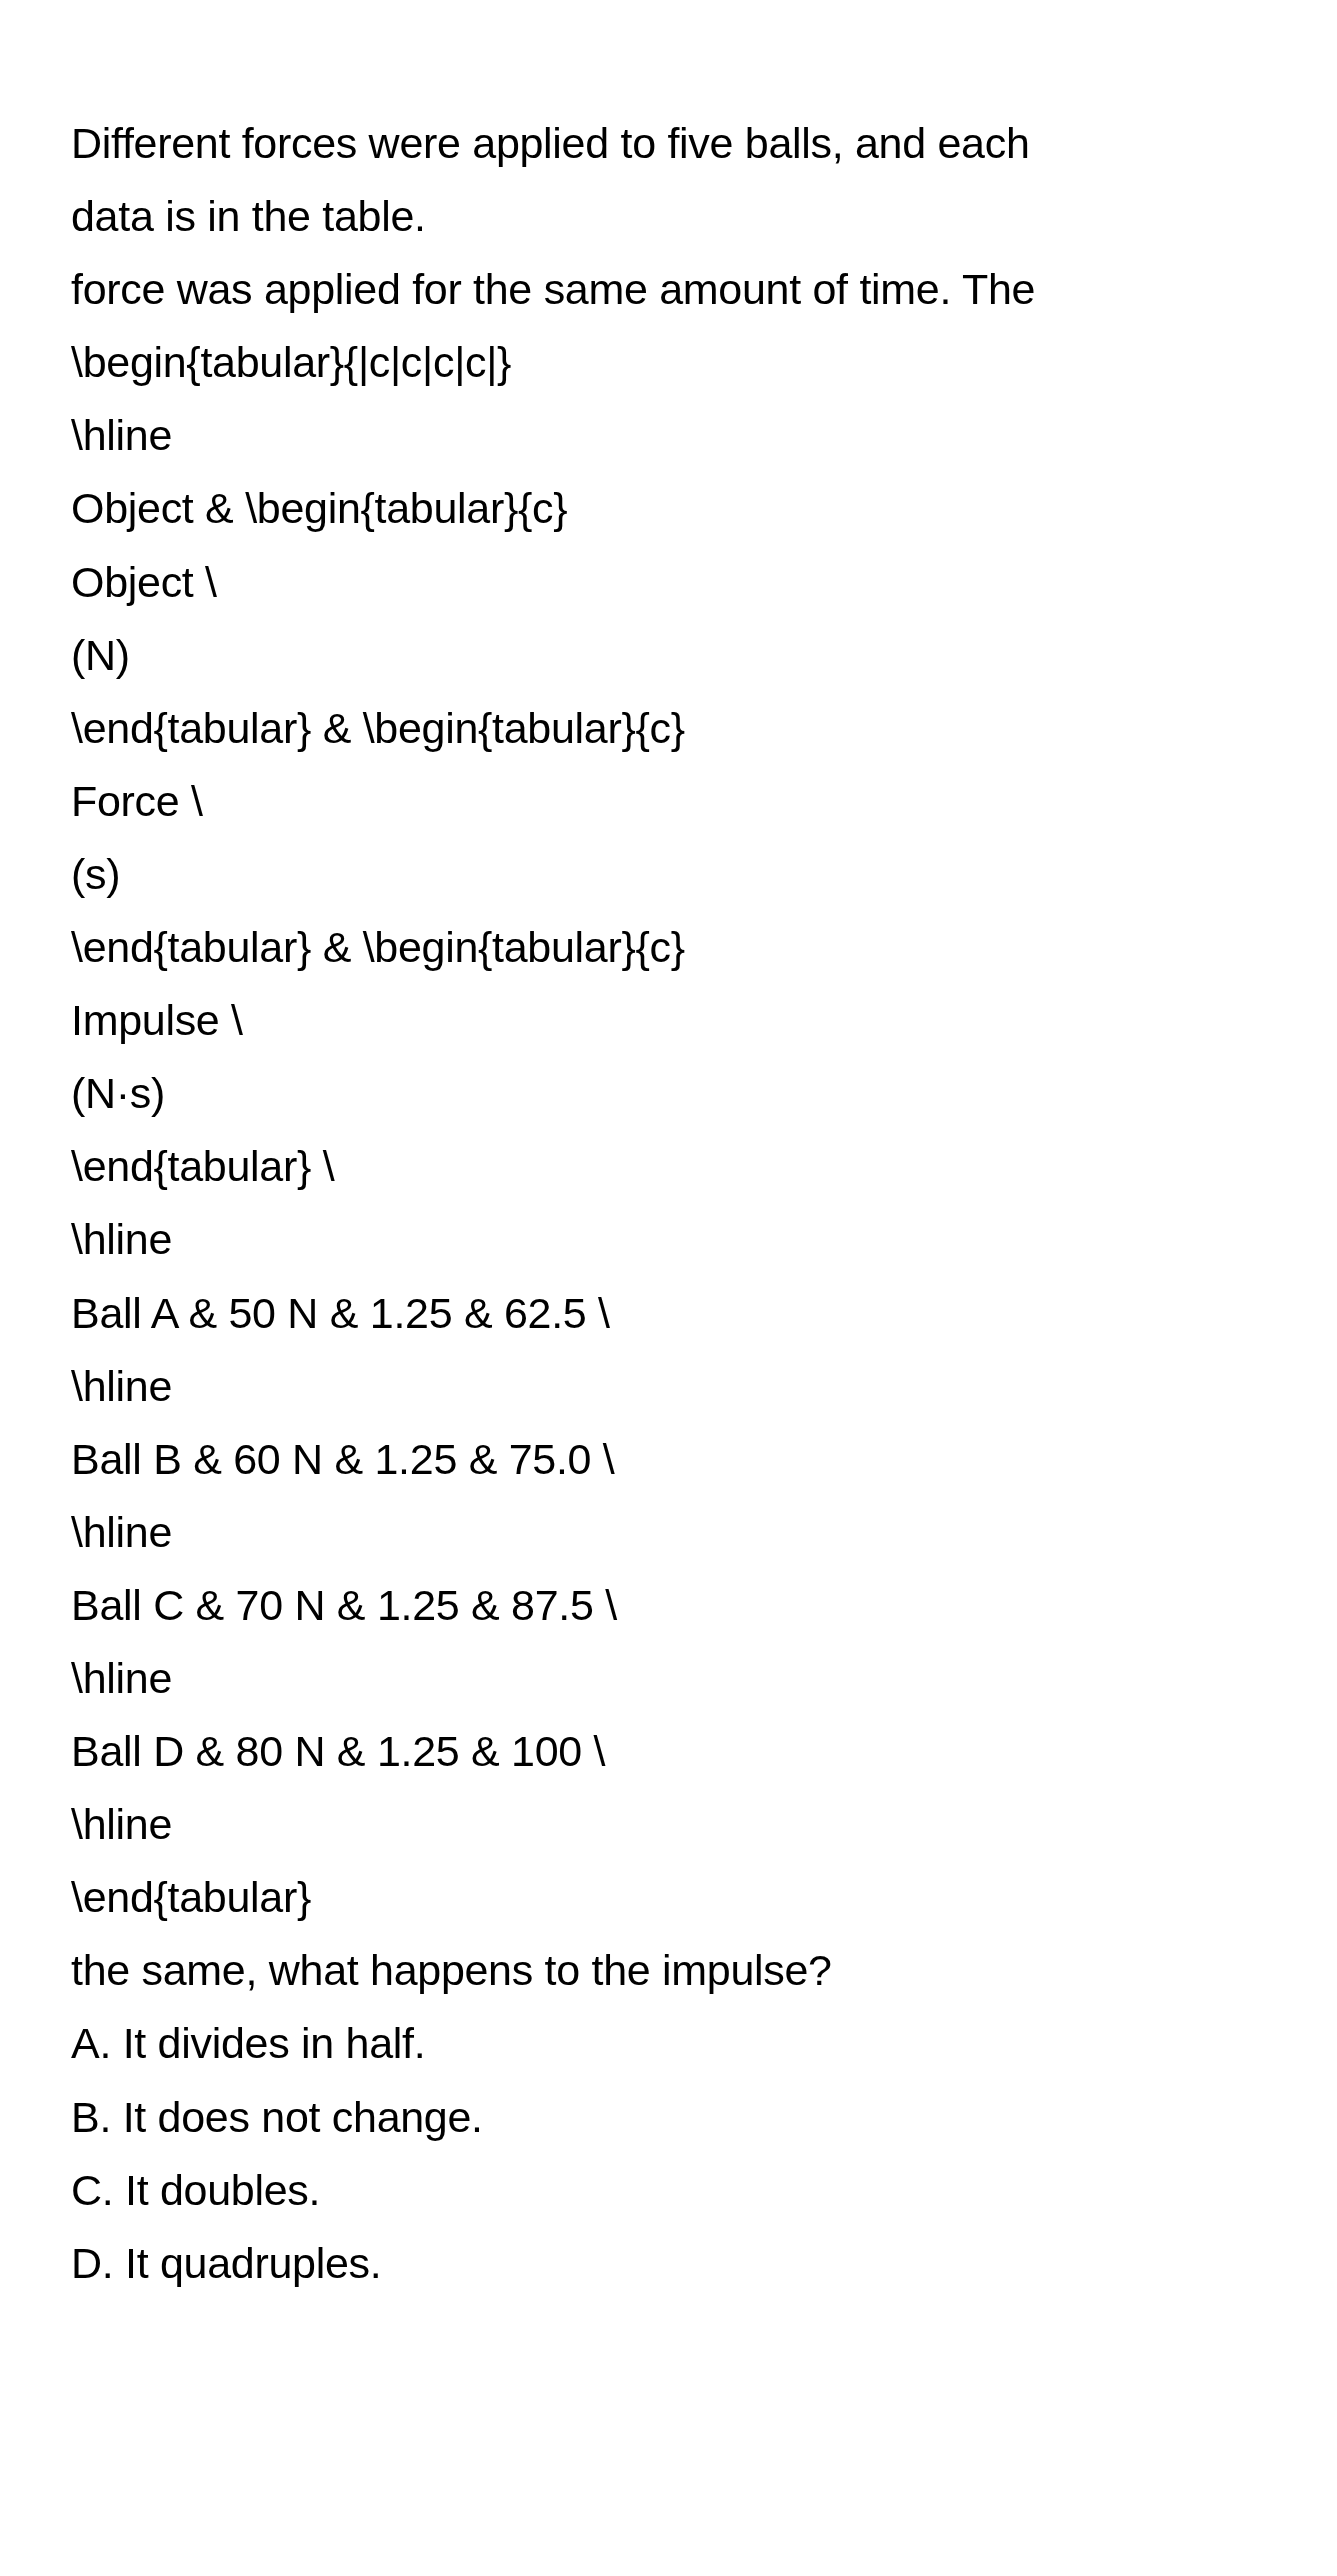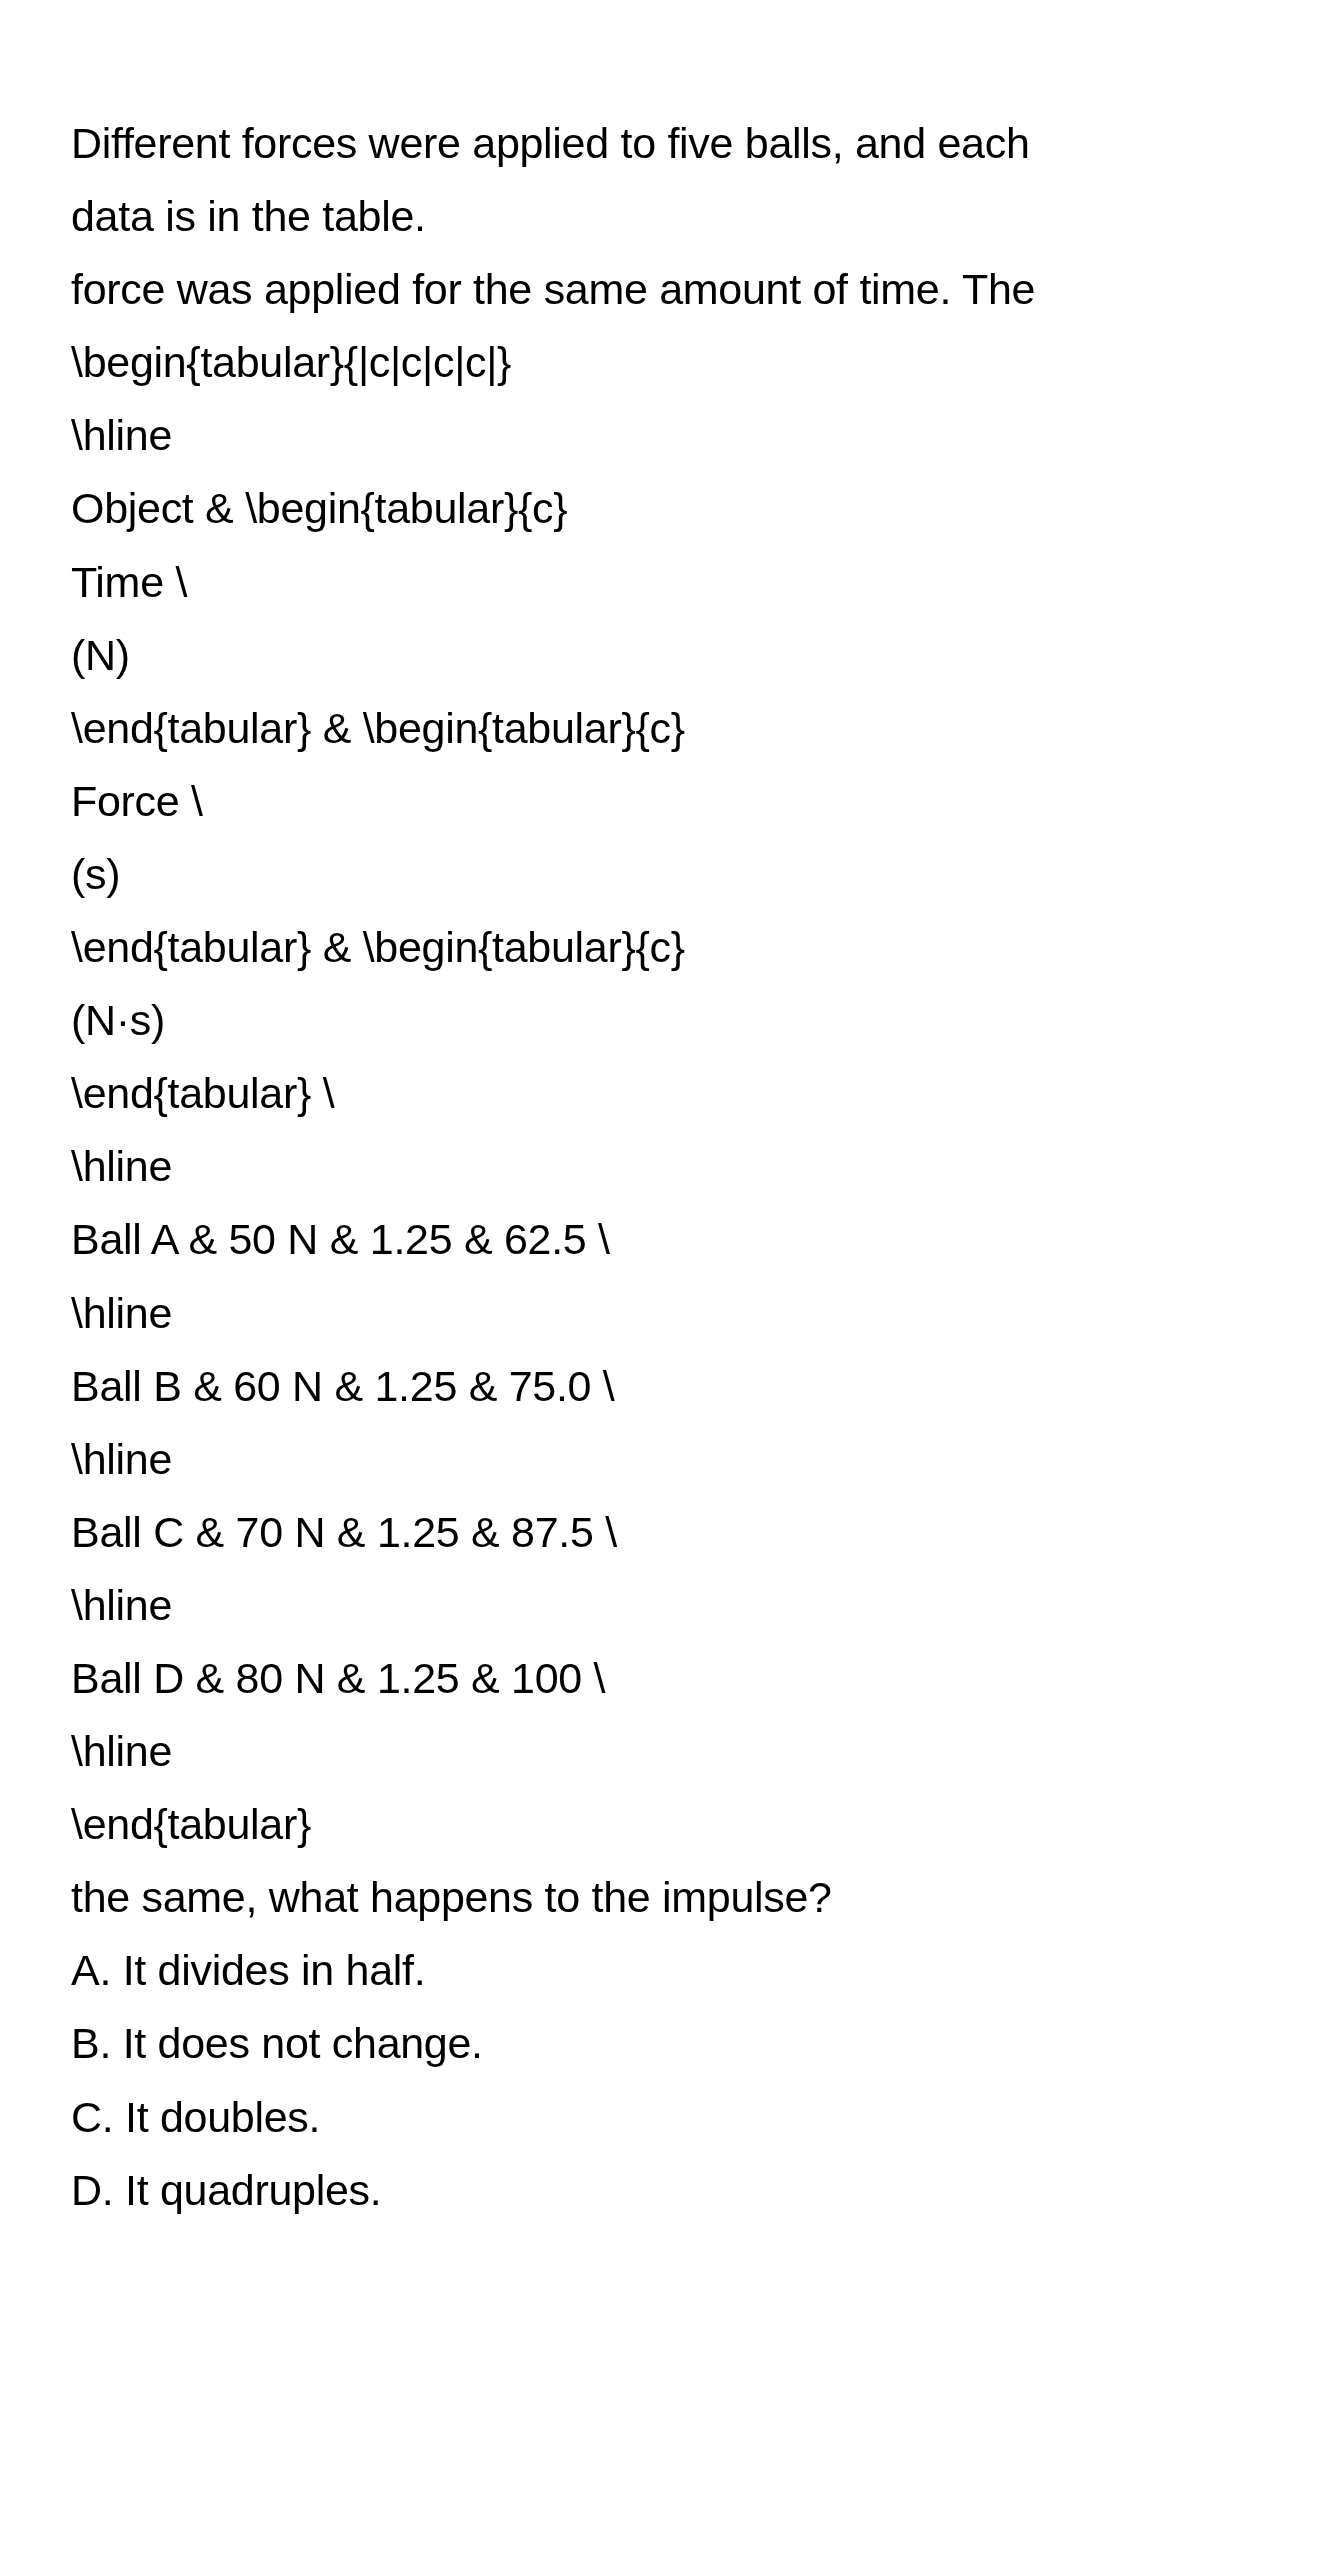--- a/index.html
+++ b/index.html
@@ -27,26 +27,27 @@
 </head>
 <body>
 
 <div class="content">
   <span class="line">Different forces were applied to five balls, and each</span>
   <span class="line">data is in the table.</span>
   <span class="line">force was applied for the same amount of time. The</span>
   <span class="line">\begin{tabular}{|c|c|c|c|}</span>
   <span class="line">\hline</span>
   <span class="line">Object &amp; \begin{tabular}{c}</span>
-  <span class="line">Time \</span>
+  <span class="line">Object \</span>
   <span class="line">(N)</span>
   <span class="line">\end{tabular} &amp; \begin{tabular}{c}</span>
   <span class="line">Force \</span>
   <span class="line">(s)</span>
   <span class="line">\end{tabular} &amp; \begin{tabular}{c}</span>
+  <span class="line">Impulse \</span>
   <span class="line">(N·s)</span>
   <span class="line">\end{tabular} \</span>
   <span class="line">\hline</span>
   <span class="line">Ball A &amp; 50 N &amp; 1.25 &amp; 62.5 \</span>
   <span class="line">\hline</span>
   <span class="line">Ball B &amp; 60 N &amp; 1.25 &amp; 75.0 \</span>
   <span class="line">\hline</span>
   <span class="line">Ball C &amp; 70 N &amp; 1.25 &amp; 87.5 \</span>
   <span class="line">\hline</span>
   <span class="line">Ball D &amp; 80 N &amp; 1.25 &amp; 100 \</span>

